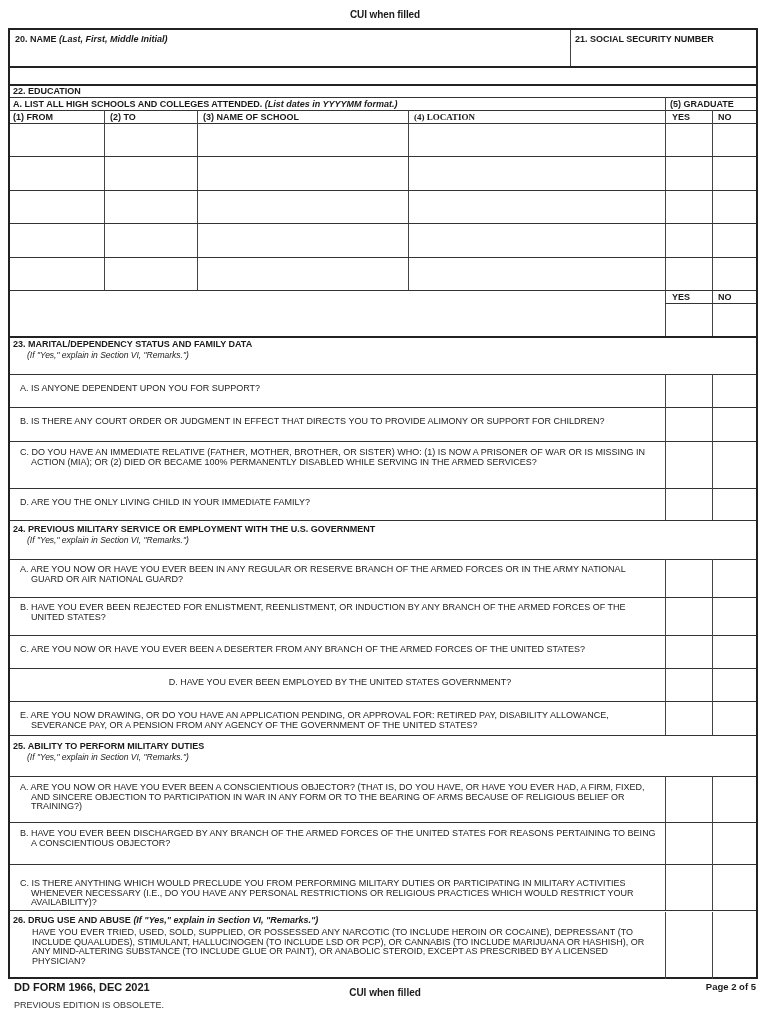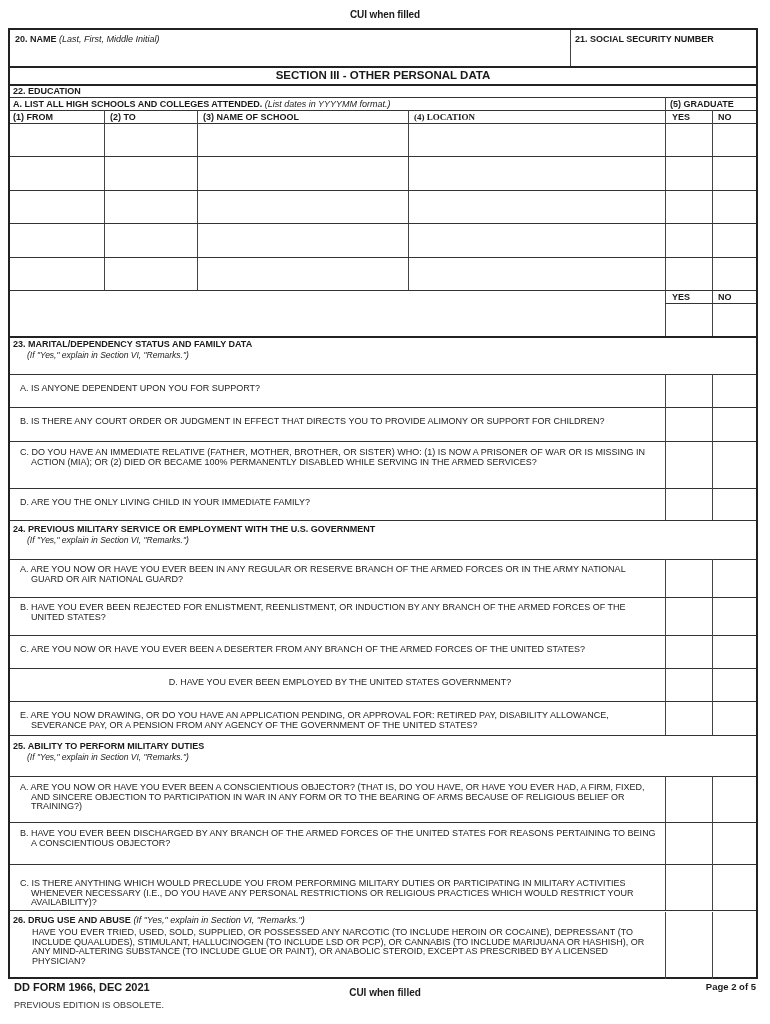--- a/index.html
+++ b/index.html
@@ -5,21 +5,21 @@
   html, body { margin:0; padding:0; background:#fff; }
   body { width:770px; height:1024px; position:relative; overflow:hidden;
          font-family:"Liberation Sans", sans-serif; color:#1a1a1a; }
   .abs { position:absolute; }
   .cui-top { top:9px; left:0; width:770px; text-align:center; font-size:10px; font-weight:bold; letter-spacing:-0.1px; }
   .form { position:absolute; left:8px; top:28px; width:750px; height:951px; border:2px solid #222; box-sizing:border-box; }
   .hline { position:absolute; height:0; border-top:1px solid #333; }
   .hline.thick { border-top:2px solid #222; }
   .vline { position:absolute; width:0; border-left:1px solid #444; }
   .lbl { position:absolute; font-size:9px; font-weight:bold; white-space:nowrap; }
-  .lbl i { font-weight:normal; font-style:italic;margin-top:9px; }
+  .lbl i { font-weight:bold; font-style:italic;margin-top:9px; }
   .hint { position:absolute; font-size:8.5px; font-style:italic; white-space:nowrap; color:#222; }
   .q { position:absolute; font-size:9px; line-height:9.6px; color:#222; }
   .q .ind { display:block; padding-left:11px; text-indent:-11px; }
   .sec-title { position:absolute; left:0; width:746px; text-align:center; font-size:11.5px; font-weight:bold; }
   .cell { position:absolute; box-sizing:border-box; }
   .cell input { width:100%; height:100%; border:none; background:transparent; box-sizing:border-box; padding:2px 4px; font-family:"Liberation Sans", sans-serif; font-size:10px; }
   .box { position:absolute; box-sizing:border-box; cursor:pointer; }
   .footer-form { position:absolute; left:14px; top:981px; font-size:11px; font-weight:bold; }
   .footer-obs { position:absolute; left:14px; top:1000px; font-size:9px; color:#333; }
   .footer-cui { position:absolute; left:0; width:770px; top:987px; text-align:center; font-size:10px; font-weight:bold; }
@@ -32,21 +32,20 @@
 
 <div class="form">
 
   <div class="lbl" style="left:5px;top:4px;"><span>20. NAME</span> <i>(Last, First, Middle Initial)</i></div>
   <div class="cell" style="left:2px;top:16px;width:556px;height:19px;"><input value="" style=""></div>
   <div class="vline" style="left:560px;top:0;height:36px;"></div>
   <div class="lbl" style="left:565px;top:4px;">21. SOCIAL SECURITY  NUMBER</div>
   <div class="cell" style="left:562px;top:16px;width:182px;height:19px;"><input value="" style=""></div>
   <div class="hline thick" style="left:0;top:36px;width:746px;"></div>
 
-  <div class="sec-title" style="top:39px;">SECTION III - OTHER PERSONAL DATA</div>
   <div class="hline thick" style="left:0;top:54px;width:746px;"></div>
 
   <div class="lbl" style="left:3px;top:56px;">22. EDUCATION</div>
   <div class="hline" style="left:0;top:67px;width:746px;"></div>
   <div class="lbl" style="left:3px;top:69px;"><span>A. LIST ALL HIGH SCHOOLS AND COLLEGES ATTENDED.</span> <i>(List dates in YYYYMM format.)</i></div>
   <div class="lbl" style="left:660px;top:69px;">(5) GRADUATE</div>
   <div class="hline" style="left:0;top:80px;width:746px;"></div>
   <div class="lbl" style="left:3px;top:82px;">(1) FROM</div>
   <div class="lbl" style="left:100px;top:82px;">(2) TO</div>
   <div class="lbl" style="left:193px;top:82px;">(3) NAME OF SCHOOL</div>

